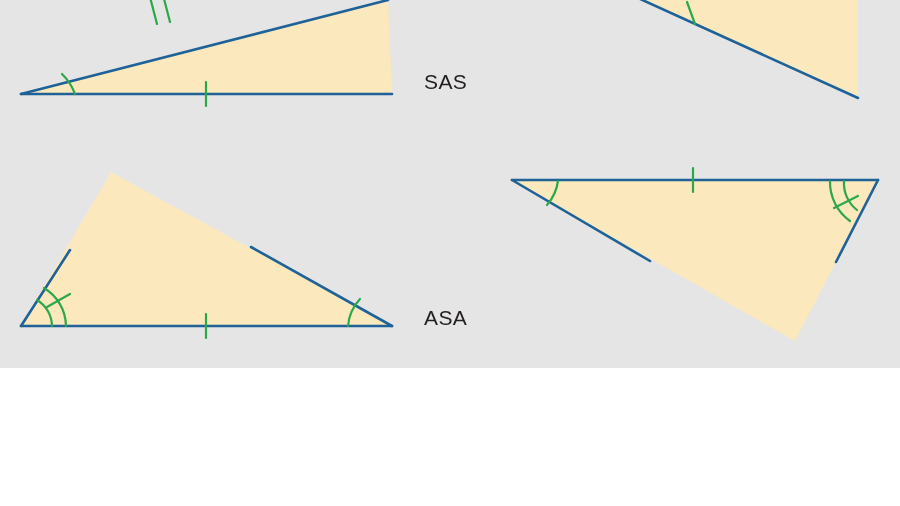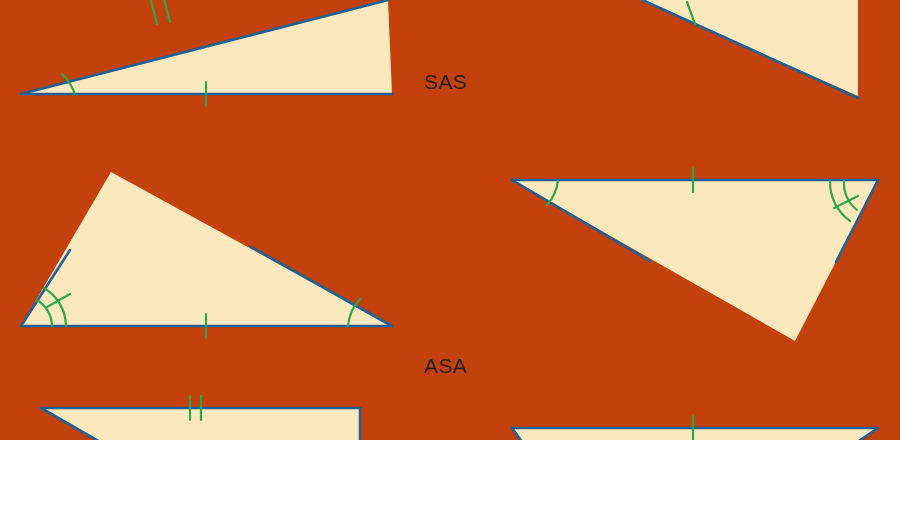--- a/index.html
+++ b/index.html
@@ -6,41 +6,41 @@
     margin: 0;
     padding: 0;
     background: #ffffff;
   }
   body {
     font-family: "Liberation Sans", sans-serif;
   }
   #stage {
     position: relative;
     width: 900px;
-    height: 440px;
-    background: #c2410c;
+    height: 368px;
+    background: #e5e5e5;
     overflow: hidden;
   }
   #stage svg {
     position: absolute;
     left: 0;
     top: 0;
     display: block;
   }
   .criterion-label {
     position: absolute;
     font-family: "Liberation Sans", sans-serif;
     font-size: 21px;
     color: #231f20;
     letter-spacing: 0.4px;
     white-space: nowrap;
     user-select: none;
   }
   #label-sas { left: 424px; top: 70px; }
-  #label-asa { left: 424px; top: 306px; margin-top: 48px; }
+  #label-asa { left: 424px; top: 306px; }
 </style>
 </head>
 <body>
 
 <div id="stage">
 
   <svg id="figure" width="900" height="506" viewBox="0 0 900 506" xmlns="http://www.w3.org/2000/svg">
 
     <g>
       <polygon points="21,94 392,94 388,0" fill="#FBE9BD" stroke="none"></polygon>

